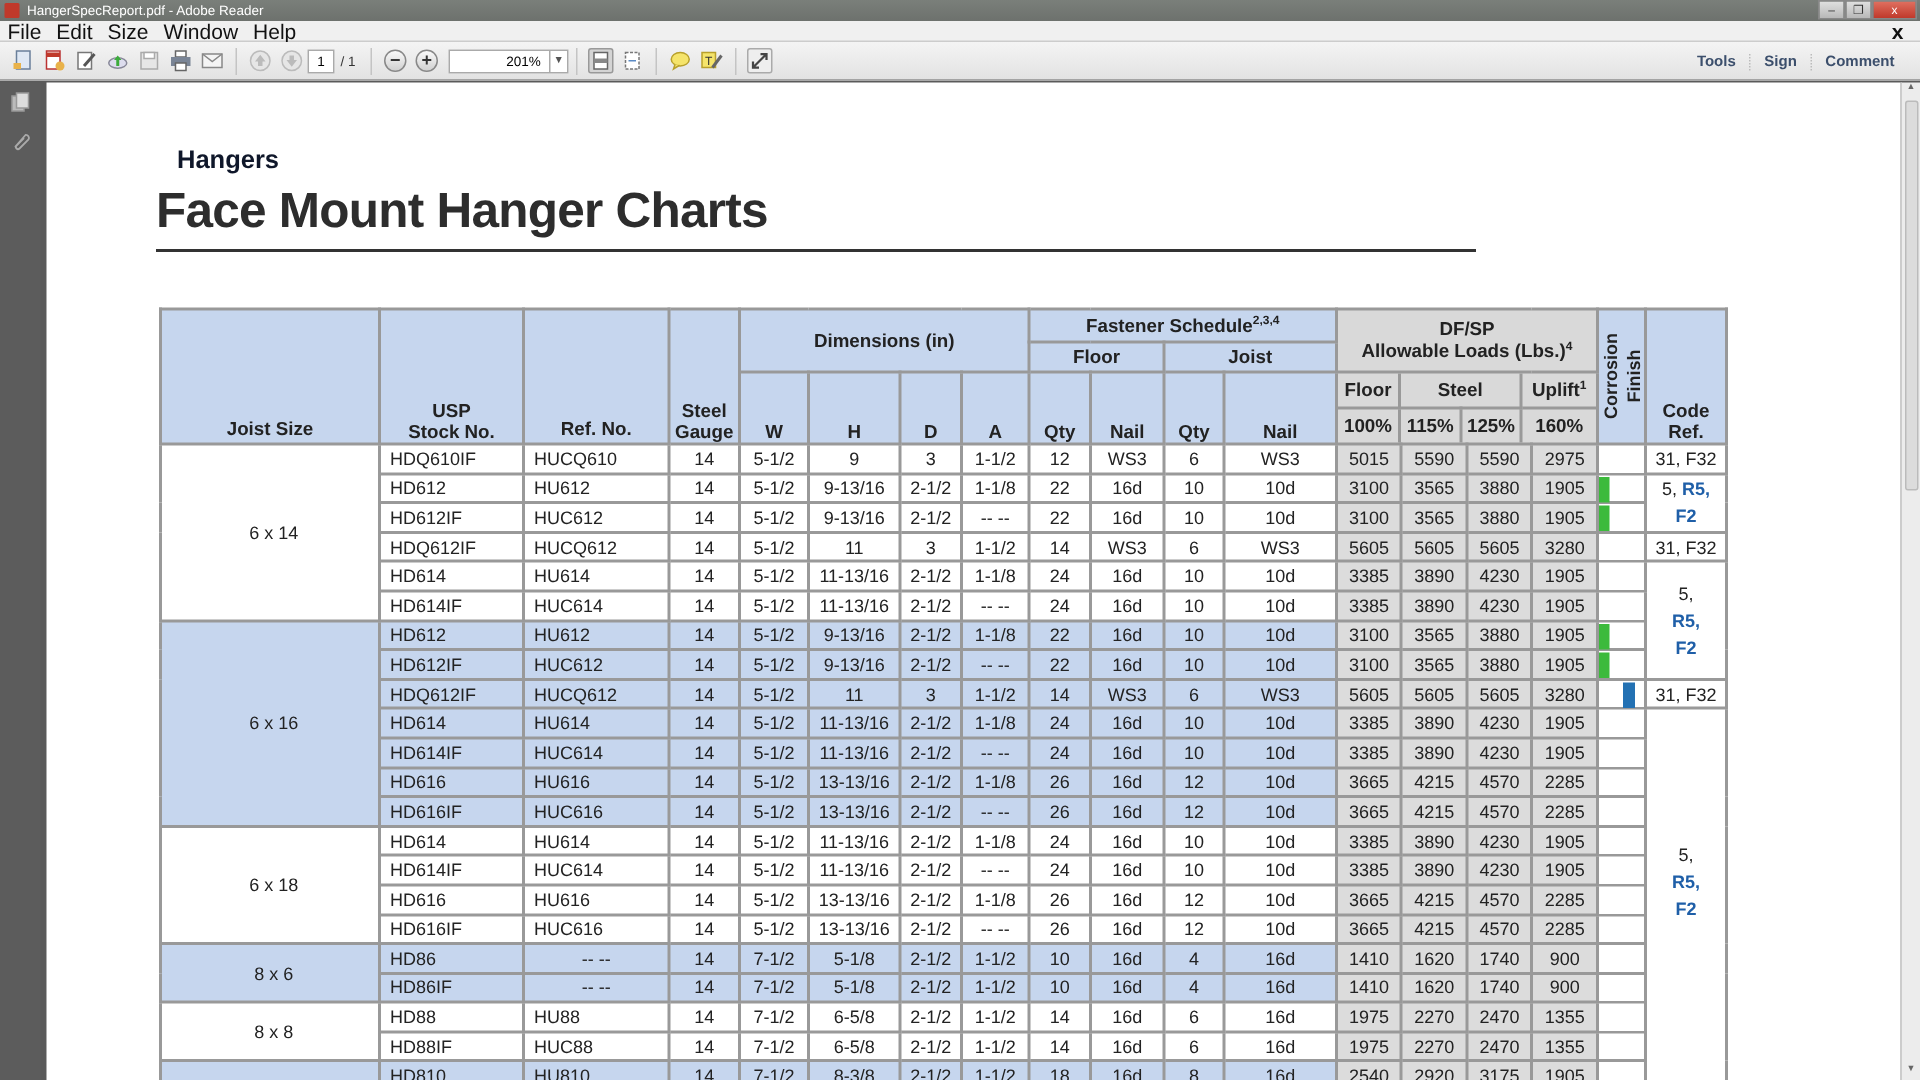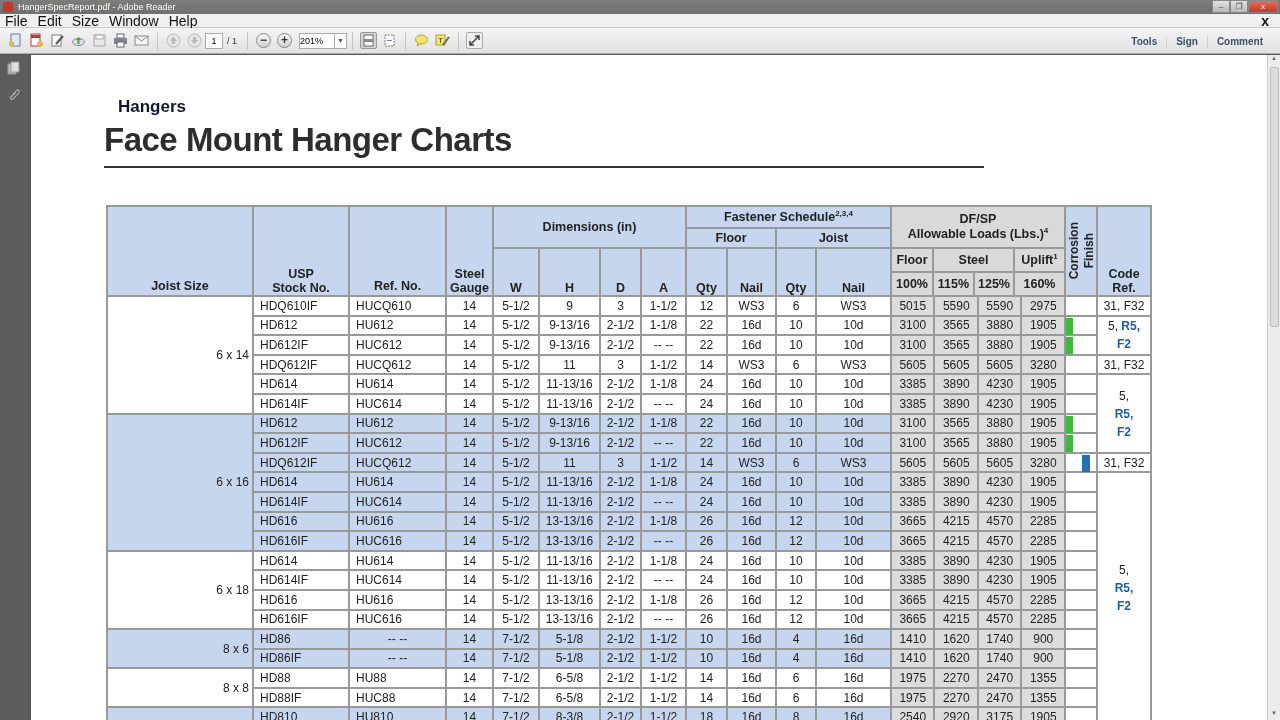--- a/index.html
+++ b/index.html
@@ -17,21 +17,21 @@
   .menubar span { padding: 0 5px; color: #111; }
   .menubar .mclose { position: absolute; right: 6px; top: 0; font-weight: bold; }
 
   
   .toolbar { position: absolute; left: 0; top: 28px; width: 1280px; height: 26px; background: linear-gradient(#f4f4f4,#e2e2e2); border-bottom: 1px solid #aaa; display: flex; align-items: center; padding-left: 5px; }
   .tb-icon { width: 17px; height: 17px; margin: 0 2px; border-radius: 2px; display: flex; align-items: center; justify-content: center; font-size: 11px; color: #5b6b80; }
   .tb-sep { width: 1px; height: 18px; background: #c4c4c4; margin: 0 5px; }
   .page-input { width: 18px; height: 16px; border: 1px solid #aaa; background: #fff; font-size: 9px; text-align: center; line-height: 14px; }
   .page-total { font-size: 9px; margin: 0 5px 0 4px; color: #333; }
   .zoom-box { display: flex; height: 16px; border: 1px solid #aaa; background: #fff; margin-left: 4px; }
-  .zoom-box .val { width: 34px; font-size: 9px; text-align: left; line-height: 14px; }
+  .zoom-box .val { width: 34px; font-size: 9px; text-align: center; line-height: 14px; margin-left: 32px; }
   .zoom-box .dd { width: 12px; border-left: 1px solid #aaa; font-size: 7px; text-align: center; line-height: 14px; color:#555; }
   .round-btn { width: 15px; height: 15px; border-radius: 50%; border: 1px solid #888; background: linear-gradient(#fafafa,#d0d0d0); margin: 0 3px; font-size: 12px; line-height: 12px; text-align: center; color:#333; font-weight: bold; }
   .tb-right { position: absolute; right: 8px; top: 0; height: 26px; display: flex; align-items: center; font-size: 10px; color: #3c4f6c; font-weight: bold; }
   .tb-right span { padding: 0 9px; border-left: 1px dotted #bbb; }
   .tb-right span:first-child { border-left: none; }
 
   
   .navpane { position: absolute; left: 0; top: 55px; width: 27px; height: 665px; background: #5c5c5c; }
   .nav-icon { width: 14px; height: 14px; margin: 6px auto 12px; color: #ccc; font-size: 12px; text-align:center; }
 
@@ -49,21 +49,21 @@
   .logo .spec { font-size: 27px; font-weight: 900; color: #2d2d2d; letter-spacing: 0.5px; line-height: 27px; }
   .logo .usp { font-size: 20px; color: #666; line-height: 24px; }
 
   
   table.chart { position: absolute; left: 75px; top: 150px; border-collapse: collapse; font-size: 12px; color: #222; border: 2px solid #222; }
   table.chart th { background: #c6d6ee; font-weight: bold; border: 2px solid #999; padding: 0 2px; text-align: center; font-size: 12.5px; }
   table.chart th.load { background: #d9d9d9; }
   table.chart td { border: 2px solid #999; height: 19.6px; padding: 0 3px; text-align: center; white-space: nowrap; }
   table.chart td.l { text-align: left; padding-left: 6px; }
   table.chart tr.blue td { background: #c6d6ee; }
-  table.chart td.joist { text-align: right; padding-left: 8px; }
+  table.chart td.joist { text-align: center; padding-left: 8px; }
   table.chart td.joist.blue { background: #c6d6ee; }
   table.chart td.joist.white { background: #fff; }
   table.chart td.ld { background: #dcdcdc !important; }
   table.chart td.cf { background: #fff !important; width: 32px; padding: 0; position: relative; }
   table.chart td.cr { background: #fff !important; }
   .finish-green { position: absolute; left: 0; top: 1px; width: 7px; height: 17px; background: #3cba3c; }
   .finish-blue { position: absolute; left: 16px; top: 1px; width: 8px; height: 17px; background: #2371b3; }
   .vert { writing-mode: vertical-rl; transform: rotate(180deg); font-size: 12px; }
   .hl { color: #1f5fa8; font-weight: bold; }
   sup { font-size: 8px; }

